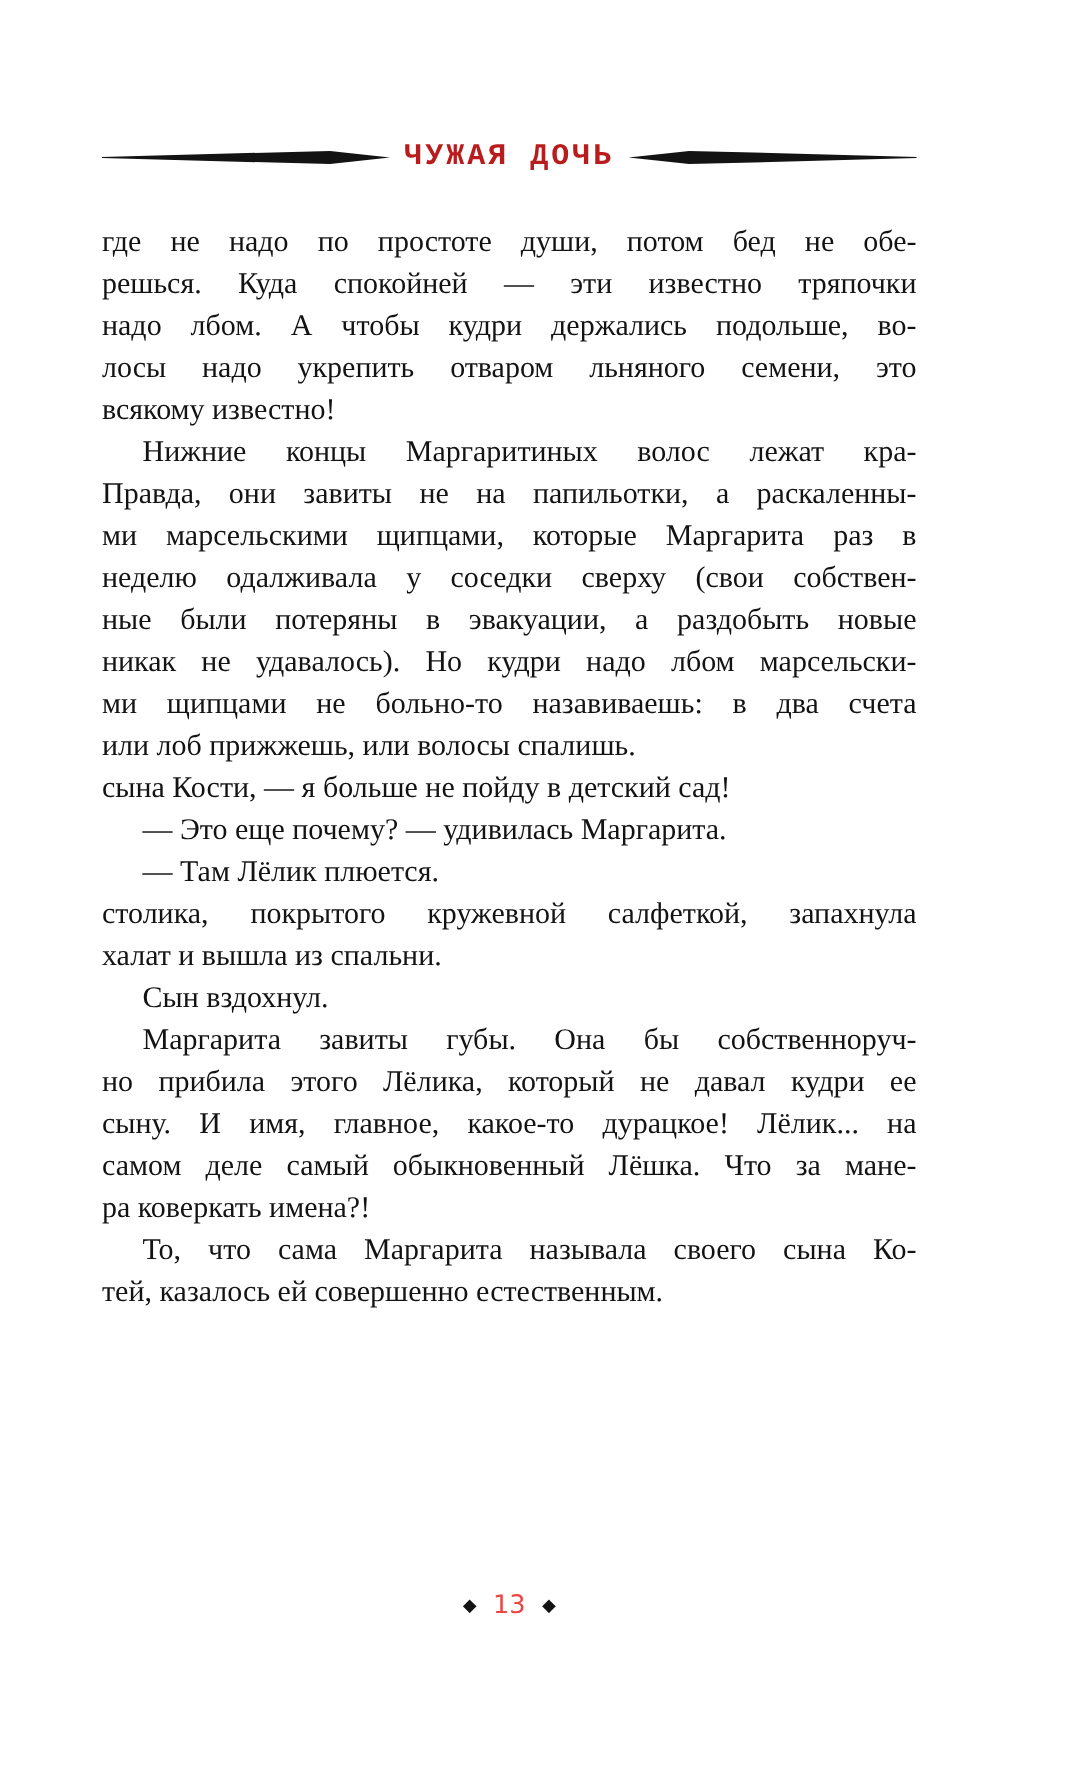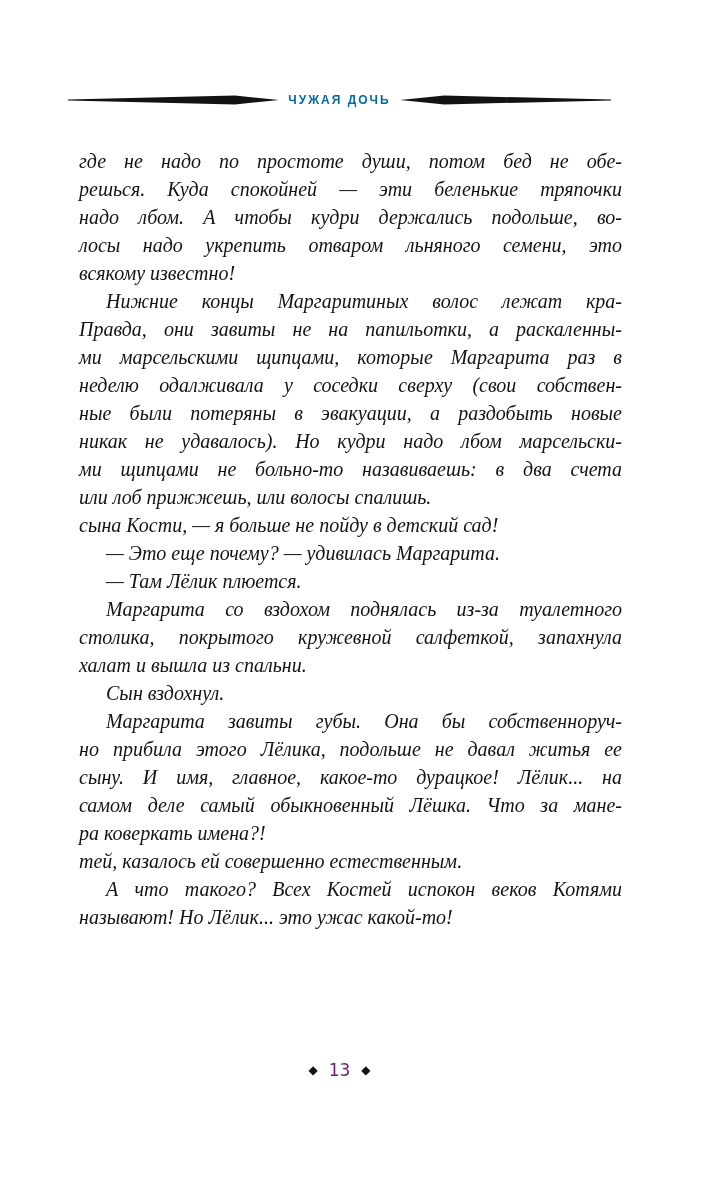--- a/index.html
+++ b/index.html
@@ -21,41 +21,40 @@
     position: absolute;
     left: 68px;
     top: 93px;
     width: 543px;
     display: flex;
     align-items: center;
     justify-content: center;
     gap: 9px;
   }
   .running-title {
-    font-family: Liberation Sans, sans-serif;
+    font-family: Liberation Mono, monospace;
     font-weight: bold;
-    font-size: 12px;
+    font-size: 20px;
     letter-spacing: 2px;
     white-space: nowrap;
-    color: #0369a1;
+    color: #b91c1c;
   }
   .rule {
     flex: 1;
     height: 12px;
     color: #131313;
     min-width: 0;
   }
   .rule svg { display: block; width: 100%; height: 100%; }
   
   .text-block {
     position: absolute;
-    left: 79px;
+    left: 68px;
     top: 147px;
     width: 543px;
-    font-style: italic;
   }
   .para { margin: 0; }
   .line {
     font-size: 20px;
     line-height: 28px;
     text-align: justify;
     text-align-last: justify;
     -moz-text-align-last: justify;
     white-space: normal;
   }
@@ -71,21 +70,21 @@
     top: 1060px;
     width: 543px;
     display: flex;
     align-items: center;
     justify-content: center;
     gap: 11px;
   }
   .folio {
     font-family: "DejaVu Sans", sans-serif;
     font-size: 17px;
-    color: #701a75;
+    color: #ef4444;
   }
   .diamond {
     font-family: "DejaVu Sans", sans-serif;
     font-size: 12px;
     line-height: 1;
     color: #131313;
   }
 </style>
 </head>
 <body>
@@ -102,21 +101,21 @@
     <span class="rule">
       <svg viewBox="0 0 200 12" preserveAspectRatio="none" aria-hidden="true">
         <polygon points="0,6 42,1.6 200,5.6 200,6.4 42,10.4" fill="currentColor"></polygon>
       </svg>
     </span>
   </header>
 
   <main class="text-block">
       <div class="para">
         <div class="line">где не надо по простоте души, потом бед не обе-</div>
-        <div class="line">решься. Куда спокойней — эти беленькие тряпочки</div>
+        <div class="line">решься. Куда спокойней — эти известно тряпочки</div>
         <div class="line">надо лбом. А чтобы кудри держались подольше, во-</div>
         <div class="line">лосы надо укрепить отваром льняного семени, это</div>
         <div class="line last">всякому известно!</div>
       </div>
       <div class="para">
         <div class="line indent">Нижние концы Маргаритиных волос лежат кра-</div>
         <div class="line">Правда, они завиты не на папильотки, а раскаленны-</div>
         <div class="line">ми марсельскими щипцами, которые Маргарита раз в</div>
         <div class="line">неделю одалживала у соседки сверху (свои собствен-</div>
         <div class="line">ные были потеряны в эвакуации, а раздобыть новые</div>
@@ -127,40 +126,36 @@
       <div class="para">
         <div class="line last">сына Кости, — я больше не пойду в детский сад!</div>
       </div>
       <div class="para">
         <div class="line last indent">— Это еще почему? — удивилась Маргарита.</div>
       </div>
       <div class="para">
         <div class="line last indent">— Там Лёлик плюется.</div>
       </div>
       <div class="para">
-        <div class="line indent">Маргарита со вздохом поднялась из-за туалетного</div>
         <div class="line">столика, покрытого кружевной салфеткой, запахнула</div>
         <div class="line last">халат и вышла из спальни.</div>
       </div>
       <div class="para">
         <div class="line last indent">Сын вздохнул.</div>
       </div>
       <div class="para">
         <div class="line indent">Маргарита завиты губы. Она бы собственноруч-</div>
-        <div class="line">но прибила этого Лёлика, подольше не давал житья ее</div>
+        <div class="line">но прибила этого Лёлика, который не давал кудри ее</div>
         <div class="line">сыну. И имя, главное, какое-то дурацкое! Лёлик... на</div>
         <div class="line">самом деле самый обыкновенный Лёшка. Что за мане-</div>
         <div class="line last">ра коверкать имена?!</div>
       </div>
       <div class="para">
+        <div class="line indent">То, что сама Маргарита называла своего сына Ко-</div>
         <div class="line last">тей, казалось ей совершенно естественным.</div>
-      </div>
-      <div class="para">
-        <div class="line indent">А что такого? Всех Костей испокон веков Котями</div>
-        <div class="line last">называют! Но Лёлик... это ужас какой-то!</div>
       </div>
     </main>
 
   <footer class="page-footer">
     <span class="diamond">◆</span>
     <span class="folio">13</span>
     <span class="diamond">◆</span>
   </footer>
 
 </div>

